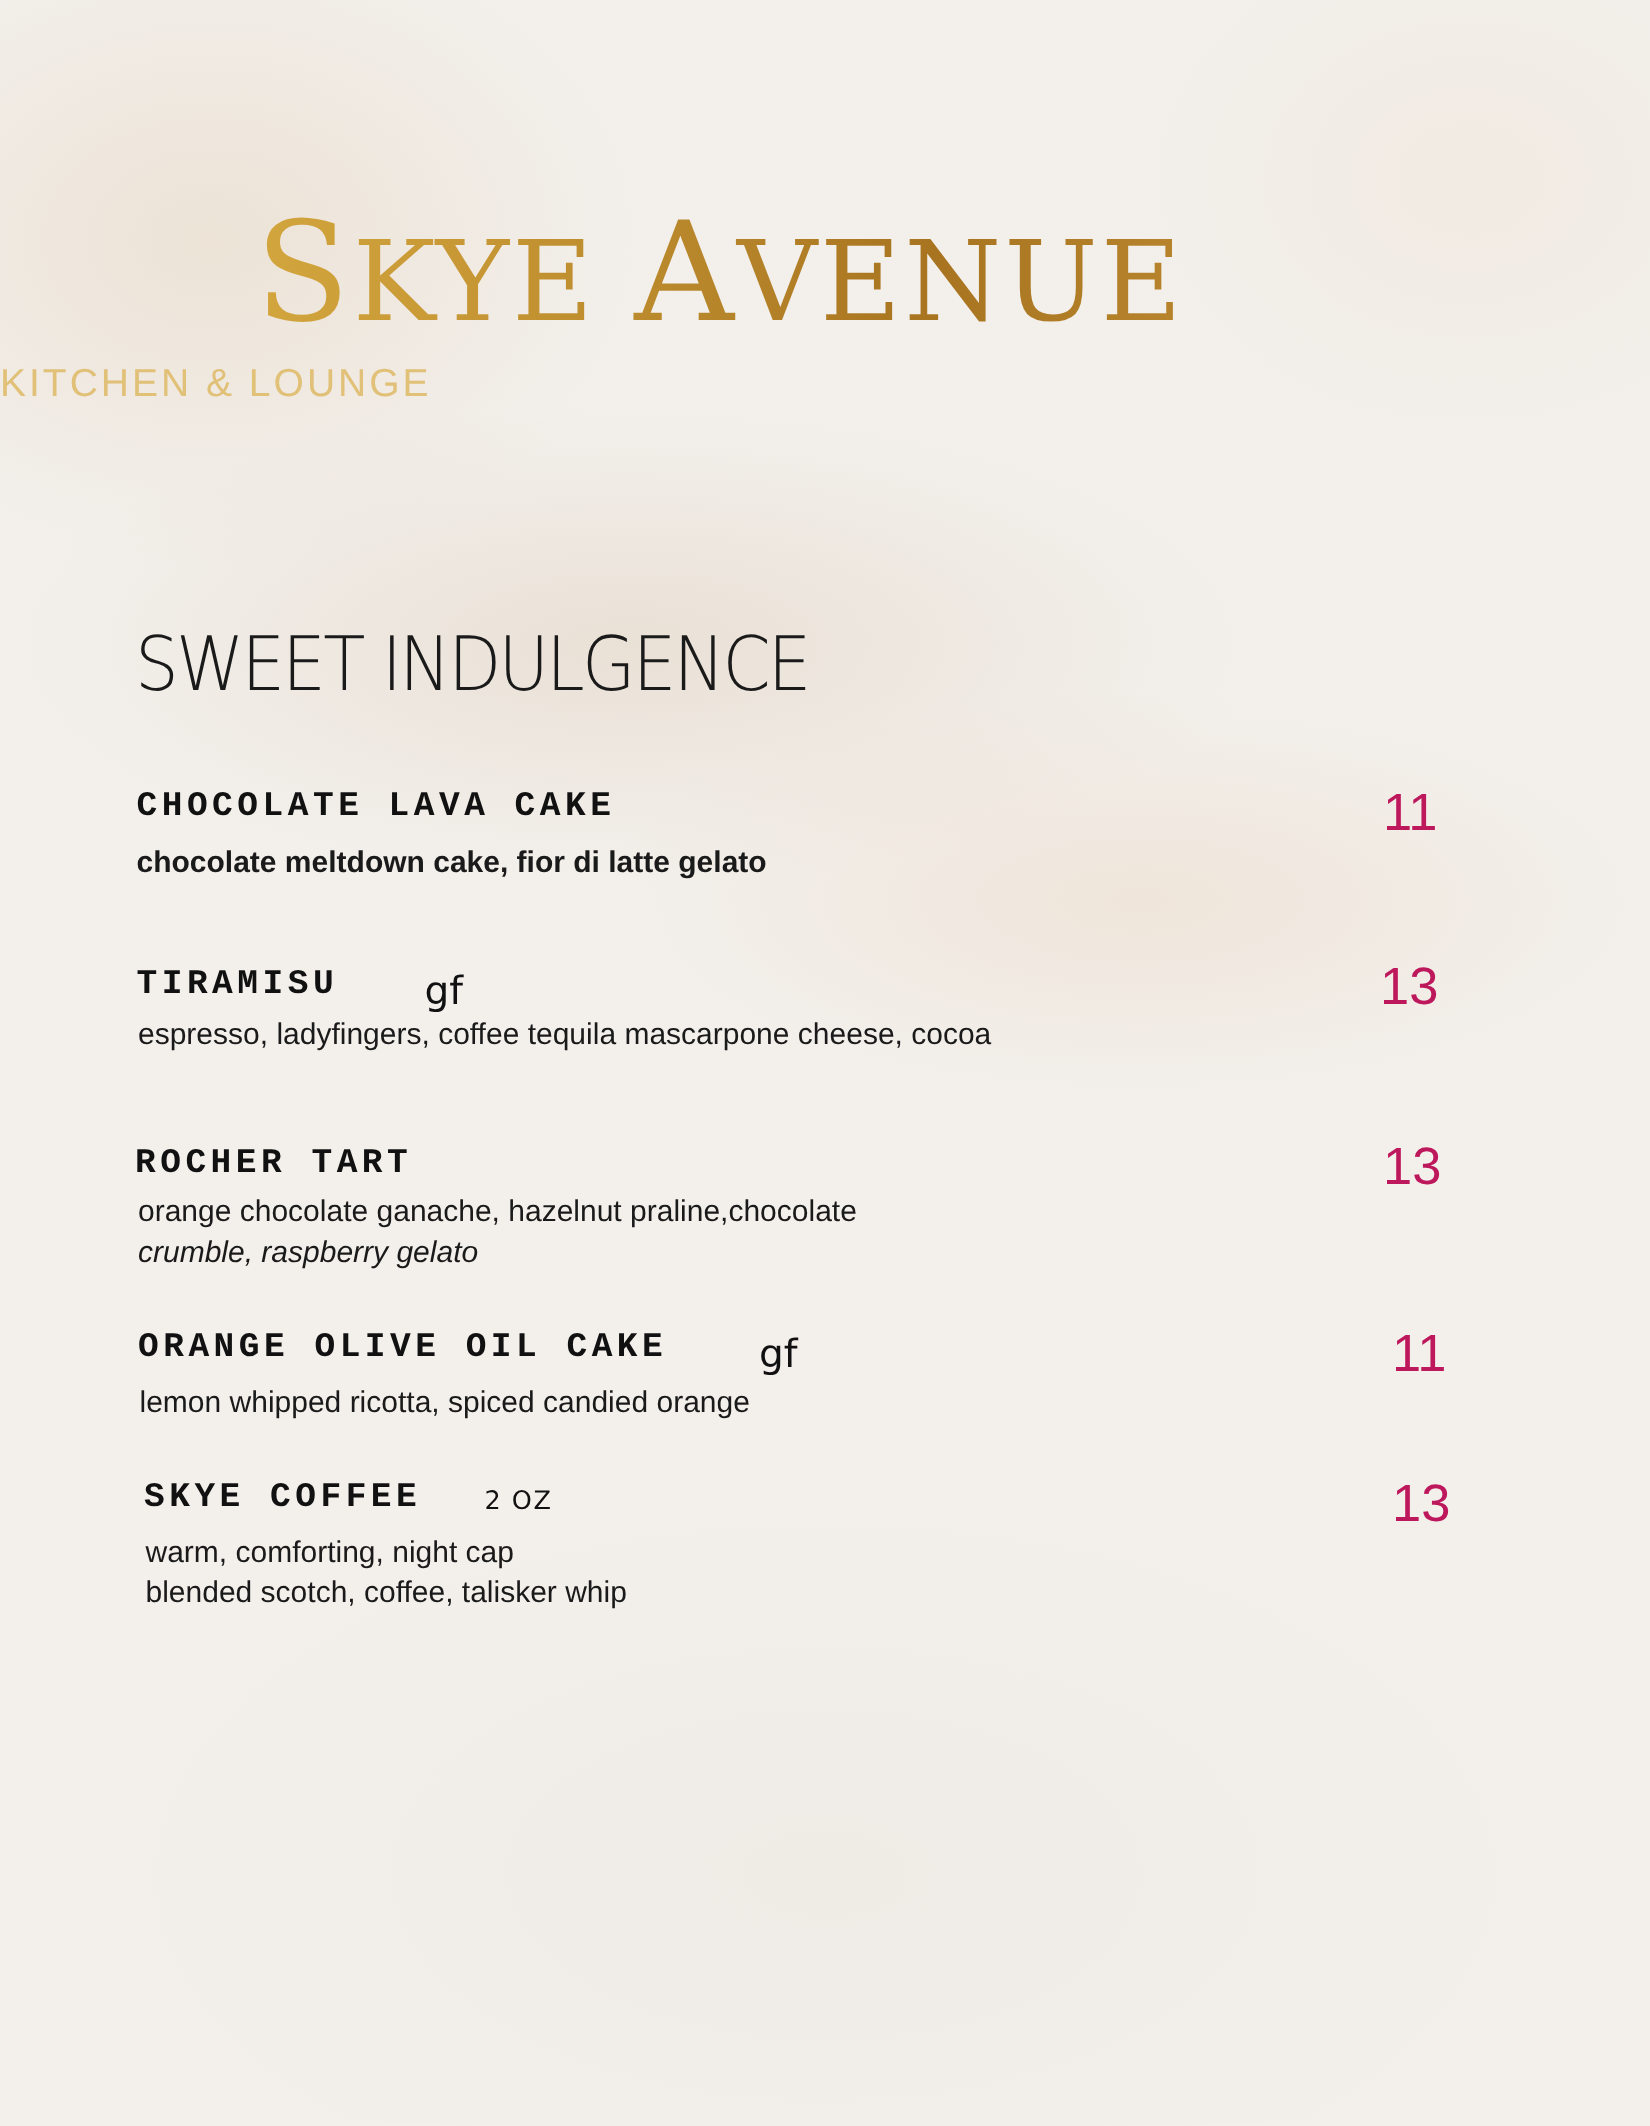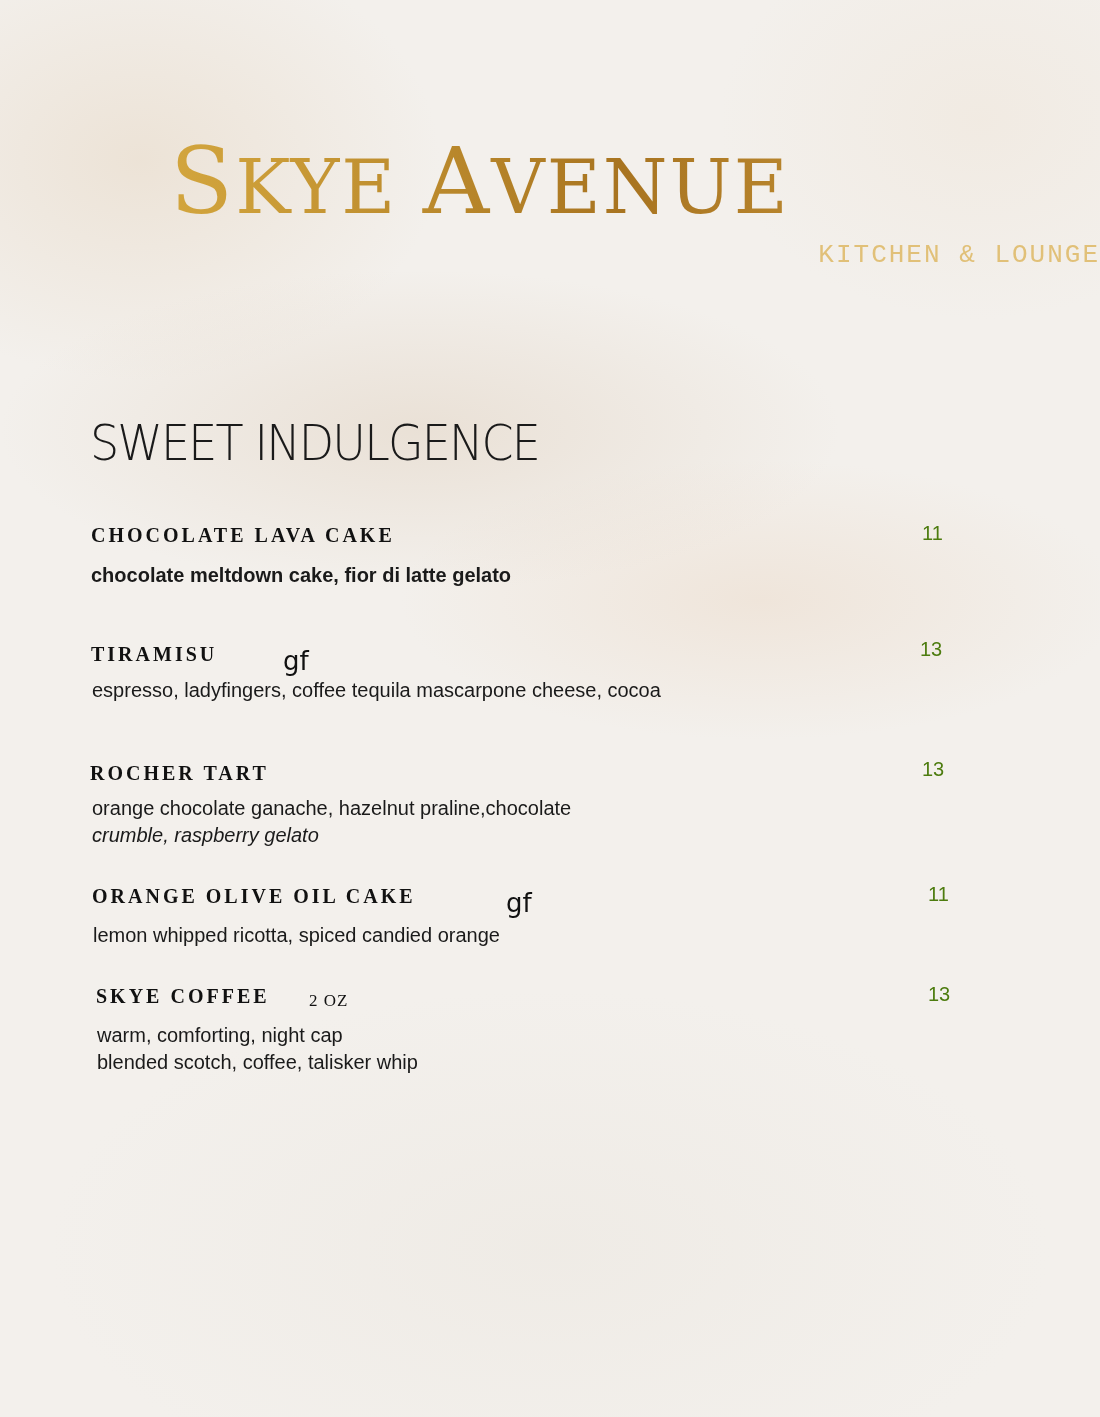--- a/index.html
+++ b/index.html
@@ -18,33 +18,33 @@
   .brand {
     left:0; width:960px; top:136px; text-align:center;
     font-family:"DejaVu Serif", serif; font-size:74px; letter-spacing:2px;
     color:#b8862a;
     background:linear-gradient(90deg,#e0b548 0%,#c99a36 30%,#a87420 65%,#c7953a 100%);
     -webkit-background-clip:text; background-clip:text; -webkit-text-fill-color:transparent;
     line-height:1;
   }
   .brand .big { font-size:92px; }
   .tagline {
-    left:0; width:1100px; top:240px; text-align:right;
-    font-family:Liberation Mono, monospace; font-weight:200; font-size:26px; letter-spacing:2px;
+    left:0; width:1100px; top:240px; text-align:left;
+    font-family:Liberation Sans, sans-serif; font-weight:200; font-size:26px; letter-spacing:2px;
     color:#e1c078;
   }
   .section-title {
     left:90px; top:414px; font-family:"DejaVu Sans", sans-serif; font-weight:200;
     font-size:50px; letter-spacing:-2px; color:#1a1a1a; transform:scaleX(0.92); transform-origin:left;
   }
   .item-name {
-    font-family:Liberation Serif, serif; font-weight:bold; font-size:20px; letter-spacing:3px; color:#111;
+    font-family:Liberation Mono, monospace; font-weight:bold; font-size:23px; letter-spacing:3px; color:#111;
   }
   .desc { font-size:20px; line-height:27px; color:#1a1a1a; }
-  .price { font-size:20px; color:#4d7c0f; }
+  .price { font-size:35px; color:#be185d; }
   .gf { font-family:"DejaVu Sans", sans-serif; font-size:26px; color:#111; }
   .size { font-family:"DejaVu Sans", sans-serif; font-size:17px; letter-spacing:1px; }
 </style>
 </head>
 <body>
 
 <div class="abs brand">
   <span class="big">S</span><span>KYE</span>&nbsp;<span class="big">A</span><span>VENUE</span>
 </div>
 <div class="abs tagline">KITCHEN &amp; LOUNGE</div>
@@ -64,16 +64,16 @@
 <div class="abs price" style="left:922px;top:758px;">13</div>
 <div class="abs desc" style="left:92px;top:795px;">orange chocolate ganache, hazelnut praline,chocolate</div>
 <div class="abs desc" style="left:92px;top:822px;font-style:italic;">crumble, raspberry gelato</div>
 
 <div class="abs item-name" style="left:92px;top:885px;">ORANGE OLIVE OIL CAKE</div>
 <div class="abs gf" style="left:506px;top:888px;">gf</div>
 <div class="abs price" style="left:928px;top:883px;">11</div>
 <div class="abs desc" style="left:93px;top:922px;">lemon whipped ricotta, spiced candied orange</div>
 
 <div class="abs item-name" style="left:96px;top:985px;">SKYE COFFEE</div>
-<div class="abs size" style="left:309px;top:991px;font-family:Liberation Serif, serif;">2 OZ</div>
+<div class="abs size" style="left:323px;top:991px;">2 OZ</div>
 <div class="abs price" style="left:928px;top:983px;">13</div>
 <div class="abs desc" style="left:97px;top:1022px;">warm, comforting, night cap</div>
 <div class="abs desc" style="left:97px;top:1049px;text-align:center;">blended scotch, coffee, talisker whip</div>
 
 </body></html>

